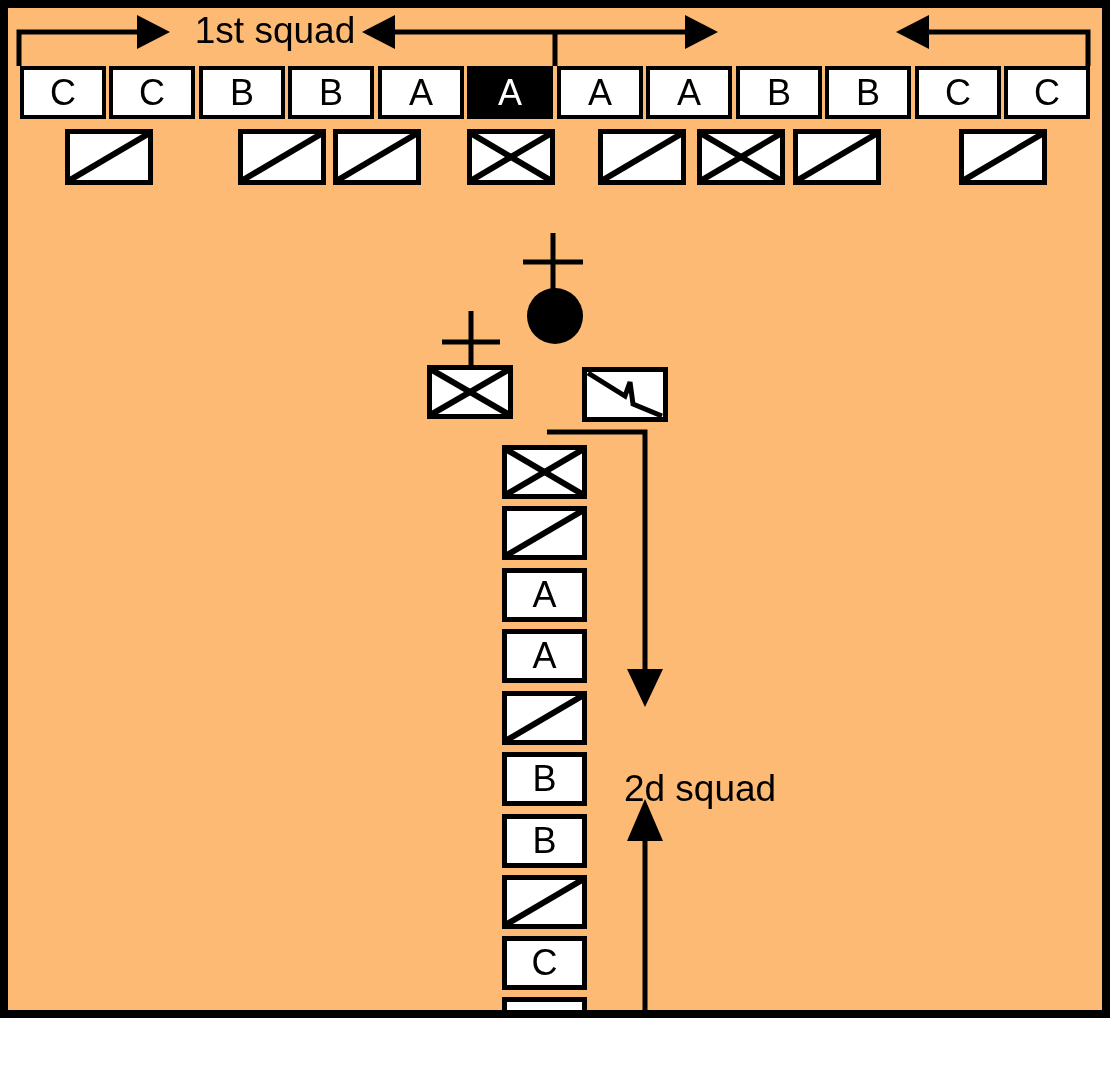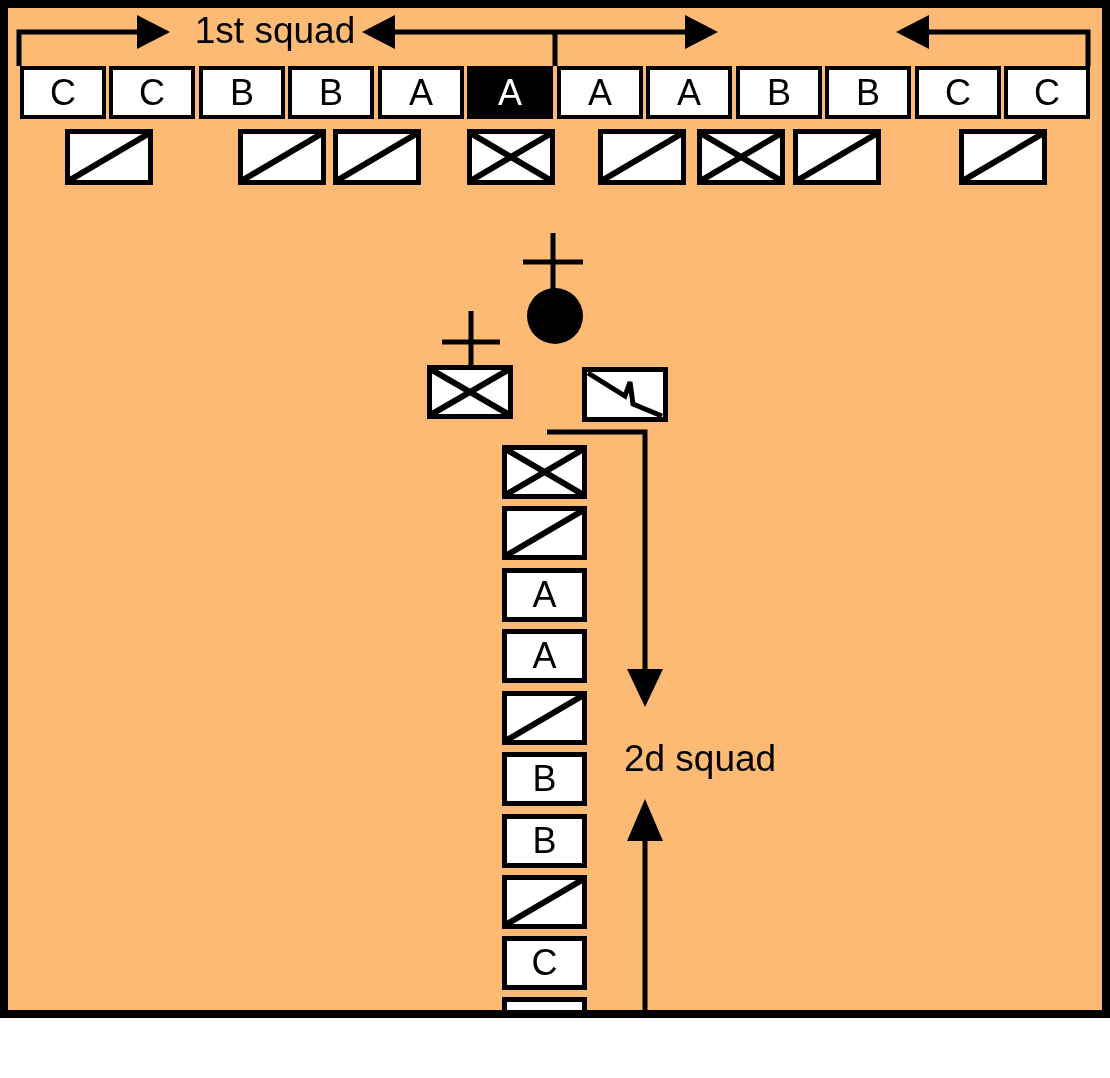--- a/index.html
+++ b/index.html
@@ -69,21 +69,21 @@
       <polygon points="627,669 663,669 645,707" fill="#000"></polygon>
     </g>
 
     <g>
       <polygon points="645,799 627,841 663,841" fill="#000"></polygon>
       <polyline points="645,839 645,1056 547,1056" fill="none" stroke="#000" stroke-width="5"></polyline>
     </g>
   </svg>
 
   <div class="label" style="left:170px; top:11px; width:210px;">1st squad</div>
-  <div class="label" style="left:610px; top:739px; width:180px;">2d squad</div>
+  <div class="label" style="left:610px; top:769px; width:180px;">2d squad</div>
 
   <div id="soldier-row">
       <div class="soldier" style="left: 20px;">
         <span>C</span>
       </div>
       <div class="soldier" style="left: 109px;">
         <span>C</span>
       </div>
       <div class="soldier" style="left: 199px;">
         <span>B</span>

